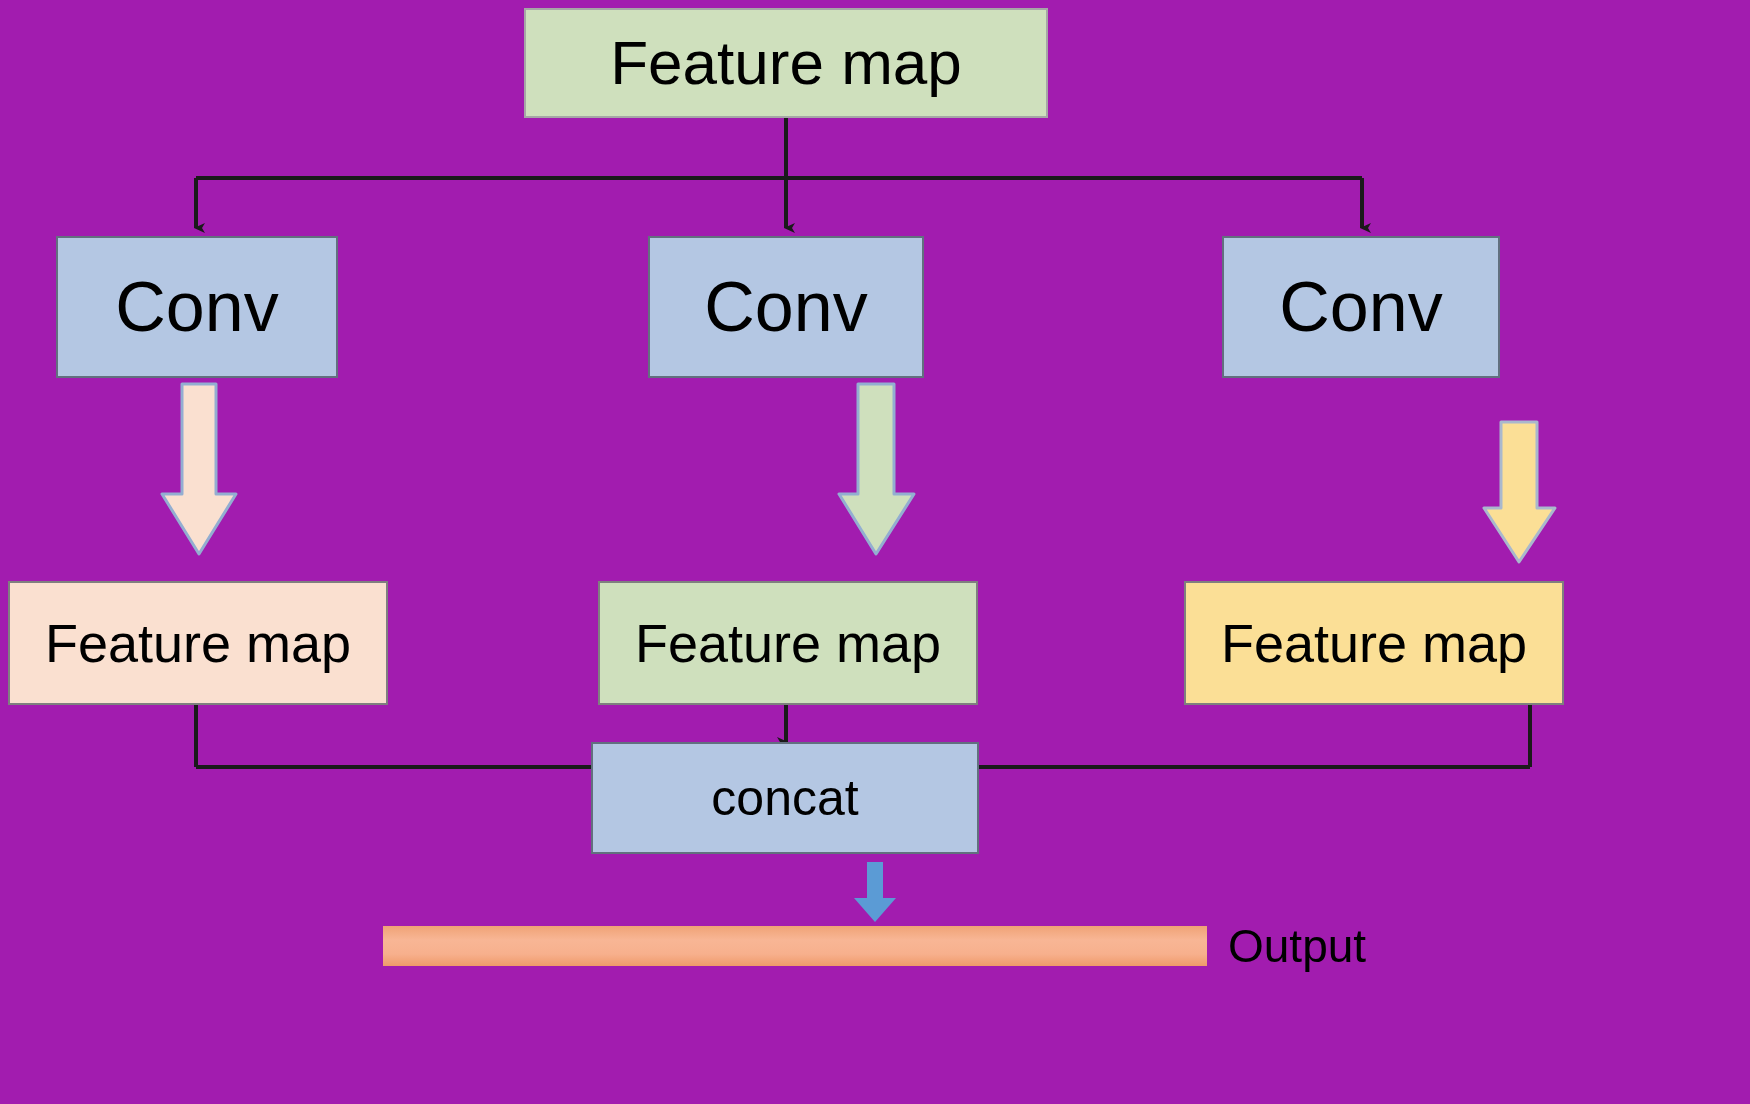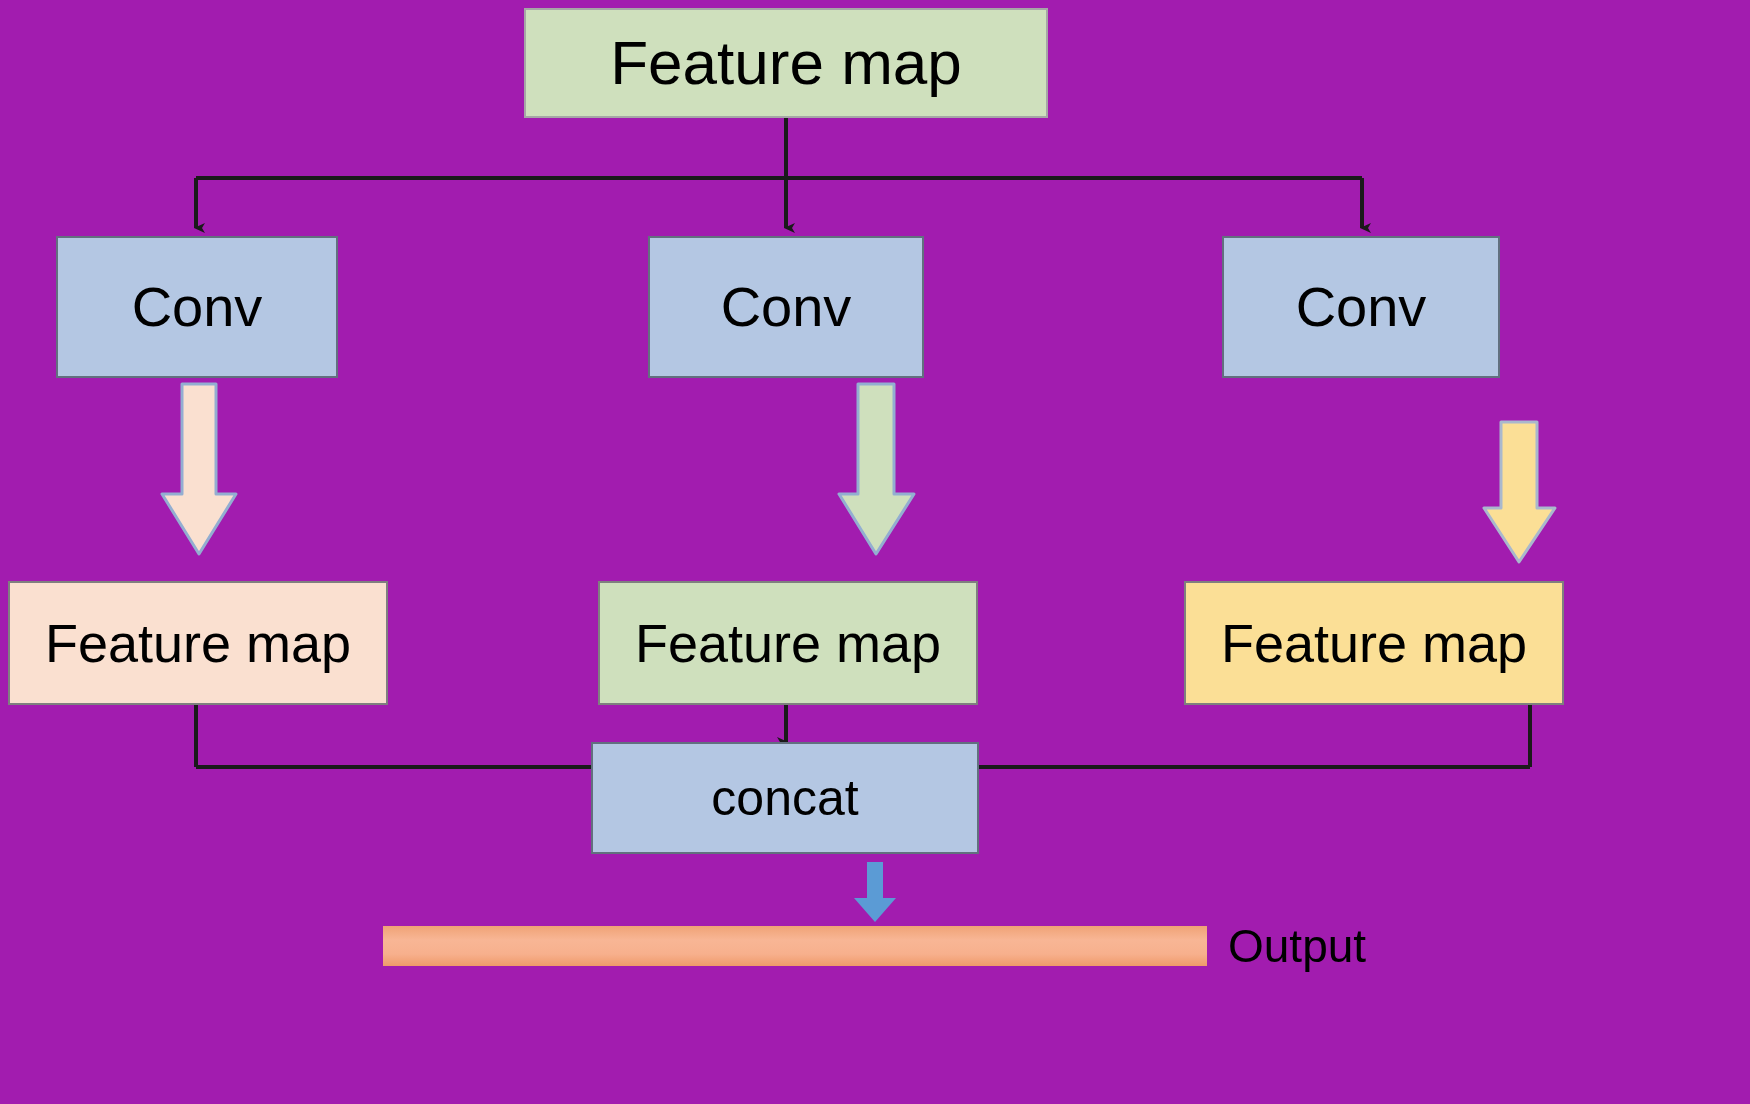--- a/index.html
+++ b/index.html
@@ -34,21 +34,21 @@
     width: 524px;
     height: 110px;
     background: #cfe0bd;
     border: 2px solid #a6a6a6;
     font-size: 62px;
   }
   
   .conv-box {
     background: #b4c7e3;
     border: 2px solid #62707f;
-    font-size: 56px;
+    font-size: 70px;
     height: 142px;
   }
   #node-conv-left  { left: 56px;   top: 236px; width: 282px; }
   #node-conv-mid   { left: 648px;  top: 236px; width: 276px; }
   #node-conv-right { left: 1222px; top: 236px; width: 278px; }
 
   
   .fm-box {
     height: 124px;
     font-size: 54px;

